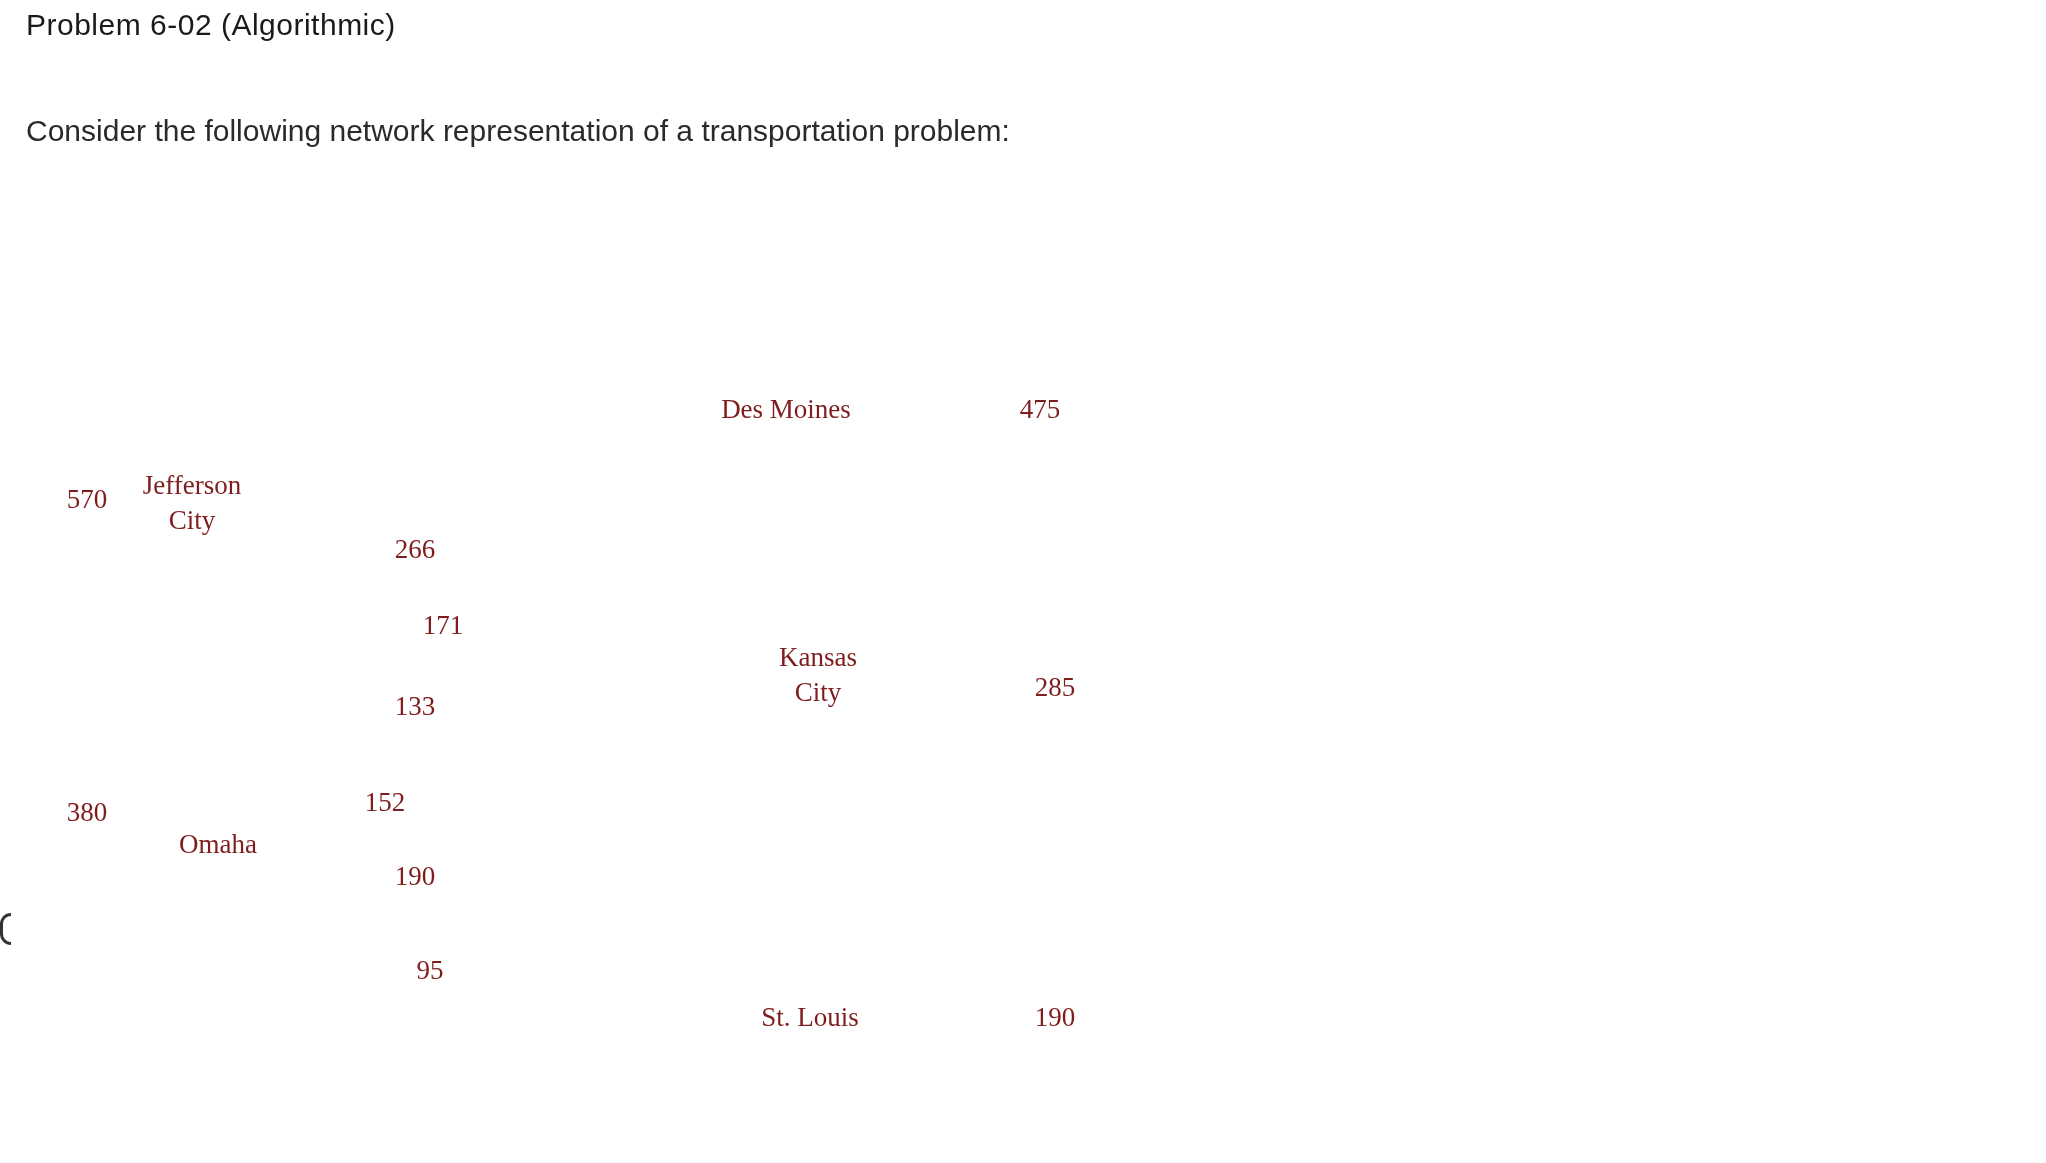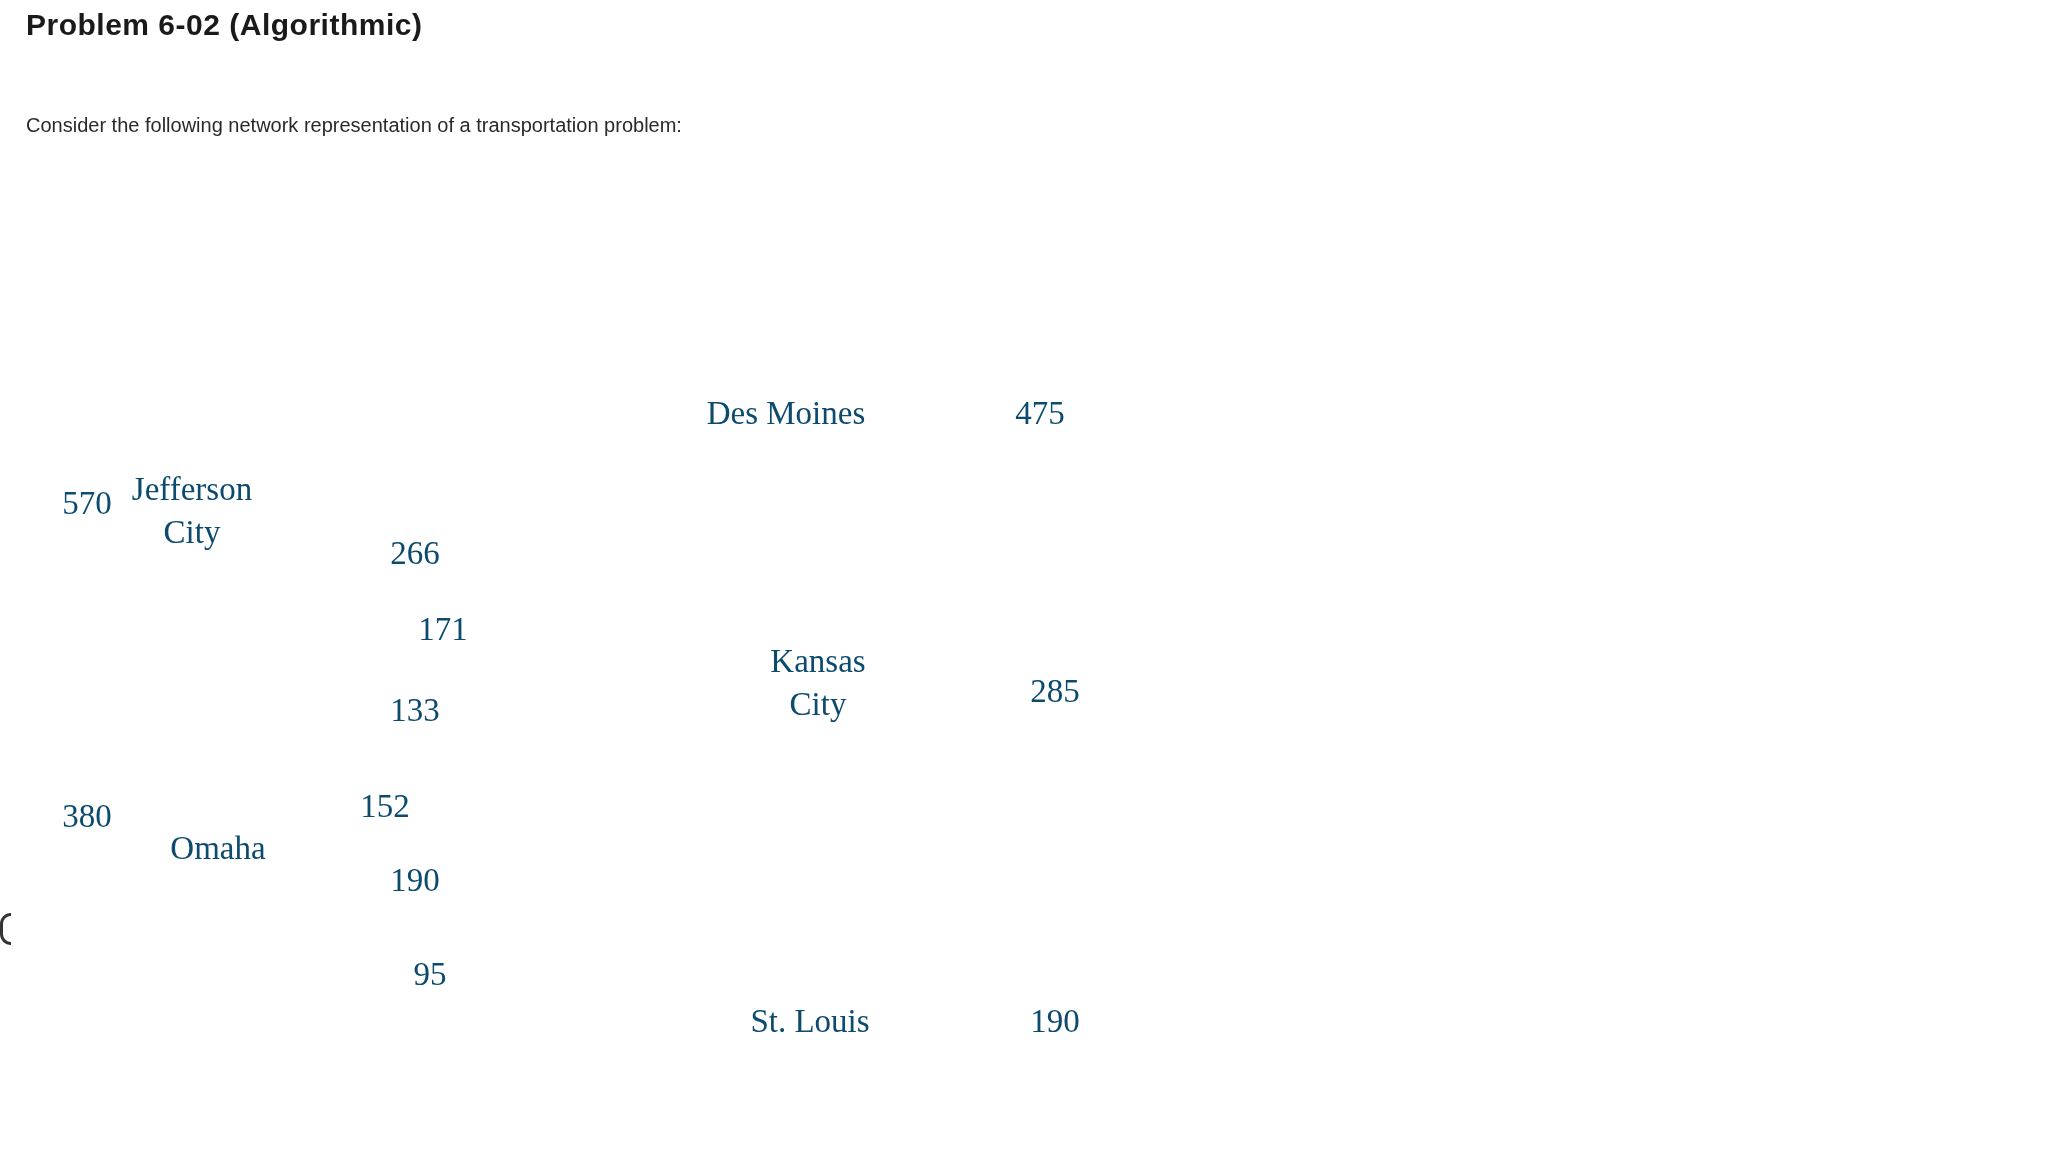--- a/index.html
+++ b/index.html
@@ -14,53 +14,53 @@
     overflow: hidden;
     font-family: "Liberation Sans", sans-serif;
     color: #222222;
   }
 
   #page-title {
     position: absolute;
     left: 26px;
     top: 8px;
     font-size: 30px;
-    font-weight: bold;
+    font-weight: normal;
     letter-spacing: 0.5px;
     color: #1a1a1a;
     white-space: nowrap;
     text-align: center;
   }
 
   #prompt-text {
     position: absolute;
     left: 26px;
     top: 114px;
-    font-size: 20px;
+    font-size: 30px;
     font-weight: normal;
     color: #2a2a2a;
     white-space: nowrap;
   }
 
   
   #network-diagram {
     position: absolute;
     left: 0;
     top: 200px;
     width: 2046px;
     height: 900px;
   }
   .node-label,
   .edge-label,
   .supply-label,
   .demand-label {
     position: absolute;
     font-family: "Liberation Serif", serif;
-    font-size: 33px;
-    color: #0c4a6e;
+    font-size: 27px;
+    color: #7f1d1d;
     text-align: center;
     line-height: 1.30;
     white-space: pre-line;
   }
   .node-label { width: 200px; }
   .edge-label { width: 110px; }
   .supply-label { width: 110px; margin-top: 20px; }
   .demand-label { width: 110px; }
 
   

